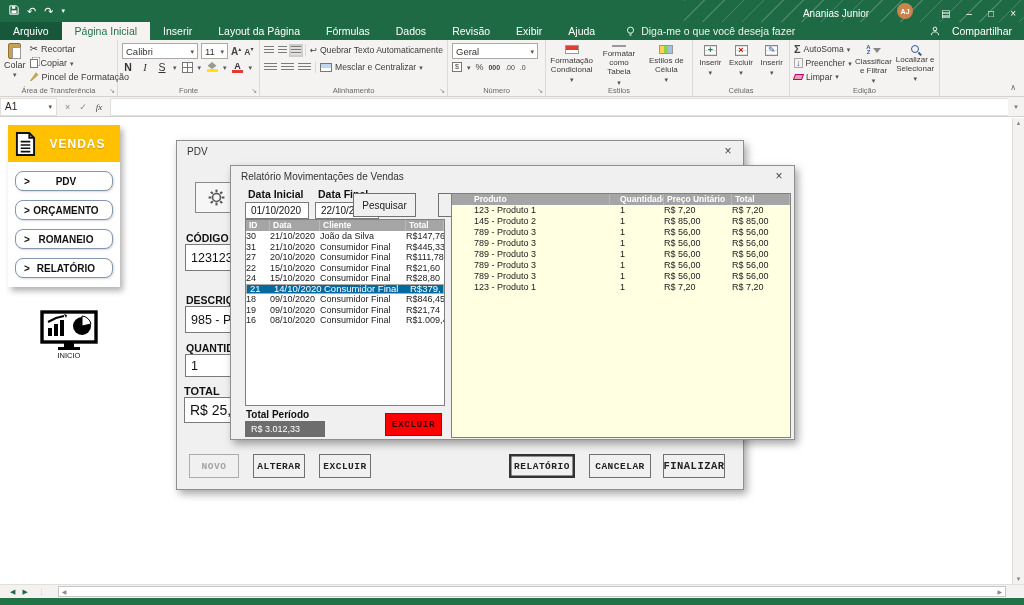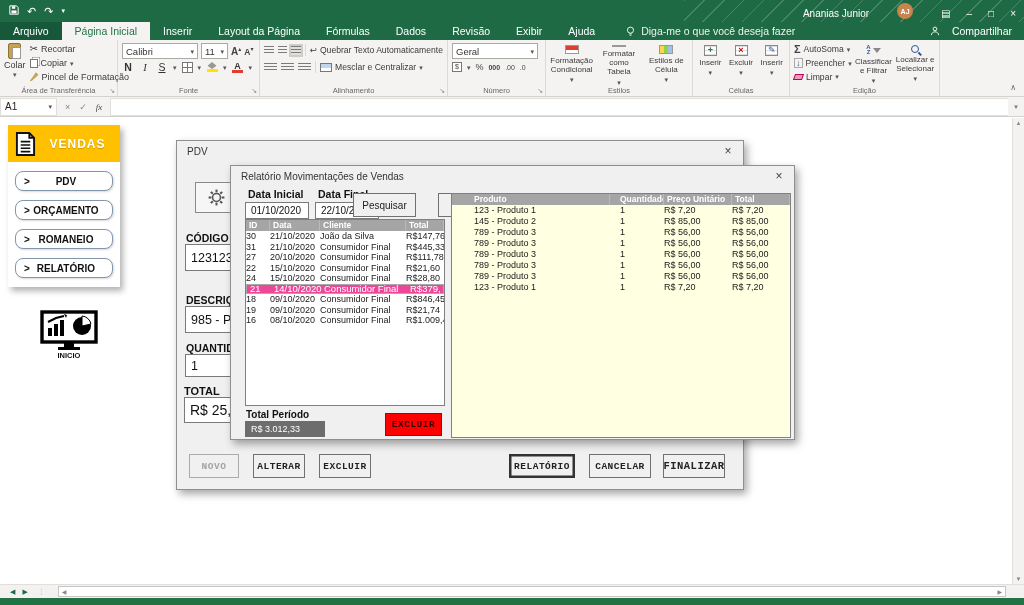--- a/index.html
+++ b/index.html
@@ -120,21 +120,21 @@
   .sidewidget{position:absolute;left:8px;top:7px;width:112px;box-shadow:3px 4px 6px rgba(0,0,0,.3);z-index:2}
   .sw-head{height:37px;background:#FFC000;display:flex;align-items:center;gap:6px;padding:0 7px}
   .doc-ic{flex:0 0 auto}
   .sw-title{flex:1;text-align:center;color:#fff;font-weight:bold;font-size:12px;letter-spacing:1px;text-shadow:0 1px 1px rgba(0,0,0,.2)}
   .sw-body{background:#fff;padding:9px 7px 8px 7px}
   .sw-btn{height:20px;border:1.5px solid #8296AE;border-radius:8px;display:flex;align-items:center;margin-bottom:9px;background:#fff;box-shadow:1px 1px 2px rgba(0,0,0,.15)}
   .sw-btn:last-child{margin-bottom:1px}
   .sw-arrow{font-weight:bold;font-size:10px;margin-left:8px;color:#111}
   .sw-label{flex:1;text-align:center;font-weight:bold;font-size:10px;color:#111;margin-right:10px}
   .inicio{position:absolute;left:34px;top:192px;width:70px;display:flex;flex-direction:column;align-items:center;z-index:2}
-  .inicio-label{font-size:7.5px;font-weight:bold;color:#111;margin-top:1px}
+  .inicio-label{font-size:7.5px;font-weight:normal;color:#111;margin-top:1px}
 
   
   .dlg{position:absolute;background:#F0F0F0;border:1px solid #8f8f8f;box-shadow:3px 4px 8px rgba(0,0,0,.35)}
   .dlg-title{position:absolute;left:10px;top:5px;font-size:10px;color:#333}
   .dlg-x{position:absolute;right:8px;top:3px;font-size:12px;color:#444;width:14px;text-align:center}
   .fieldlabel{position:absolute;font-weight:bold;font-size:10.5px;color:#111;white-space:nowrap}
   .field{position:absolute;background:#fff;border:1px solid #7a7a7a;font-size:12.5px;color:#111;padding-left:5px;display:flex;align-items:center;font-family:"Liberation Sans","DejaVu Sans",sans-serif}
   .btn3d{position:absolute;background:#F0F0F0;border:1px solid #707070;display:flex;align-items:center;justify-content:center;
     font-family:"Liberation Mono","DejaVu Sans Mono",monospace;font-weight:bold;font-size:9.5px;color:#222;letter-spacing:.5px}
   .btn3d.disabled{color:#A3A3A3;border-color:#ABABAB}
@@ -168,21 +168,21 @@
   .rd-pesq{left:122px;top:27px;width:63px;height:24px;font-family:"Liberation Sans",sans-serif;font-weight:normal;font-size:10px;letter-spacing:0}
   .rd-impr{left:207px;top:27px;width:64px;height:24px;font-family:"Liberation Sans",sans-serif;font-weight:normal;font-size:10px;letter-spacing:0}
   input.field{outline:none}
 
   .listbox{position:absolute;background:#fff;border:1px solid #808080;overflow:hidden;font-size:9px}
   .lb-sales{left:14px;top:53px;width:200px;height:187px}
   .lb-prod{left:220px;top:27px;width:340px;height:245px;background:#FFFFE1}
   .lhead{display:flex;background:#A5A5A5;color:#fff;font-weight:bold;font-size:8.5px;height:11px;line-height:11px}
   .lhead .hc{border-right:1px solid #b9b9b9;padding-left:3px;white-space:nowrap;overflow:hidden}
   .lrow{display:flex;height:10.5px;line-height:10.5px;color:#1a1a1a;white-space:nowrap}
-  .lrow.sel{background:#ec4899;color:#fff}
+  .lrow.sel{background:#0369a1;color:#fff}
   .lc{overflow:hidden}
   .lb-sales .c0{width:24px;text-align:left;flex:0 0 auto}
   .lb-sales .c1{width:50px;flex:0 0 auto}
   .lb-sales .c2{width:86px;flex:0 0 auto}
   .lb-sales .c3{flex:1;text-align:right;padding-right:10px}
   .lb-prod .lrow{height:11px;line-height:11px}
   .lb-prod .c0{width:158px;padding-left:22px;flex:0 0 auto}
   .lb-prod .c1{width:54px;padding-left:10px;flex:0 0 auto}
   .lb-prod .c2{width:68px;flex:0 0 auto}
   .lb-prod .c3{flex:1}

